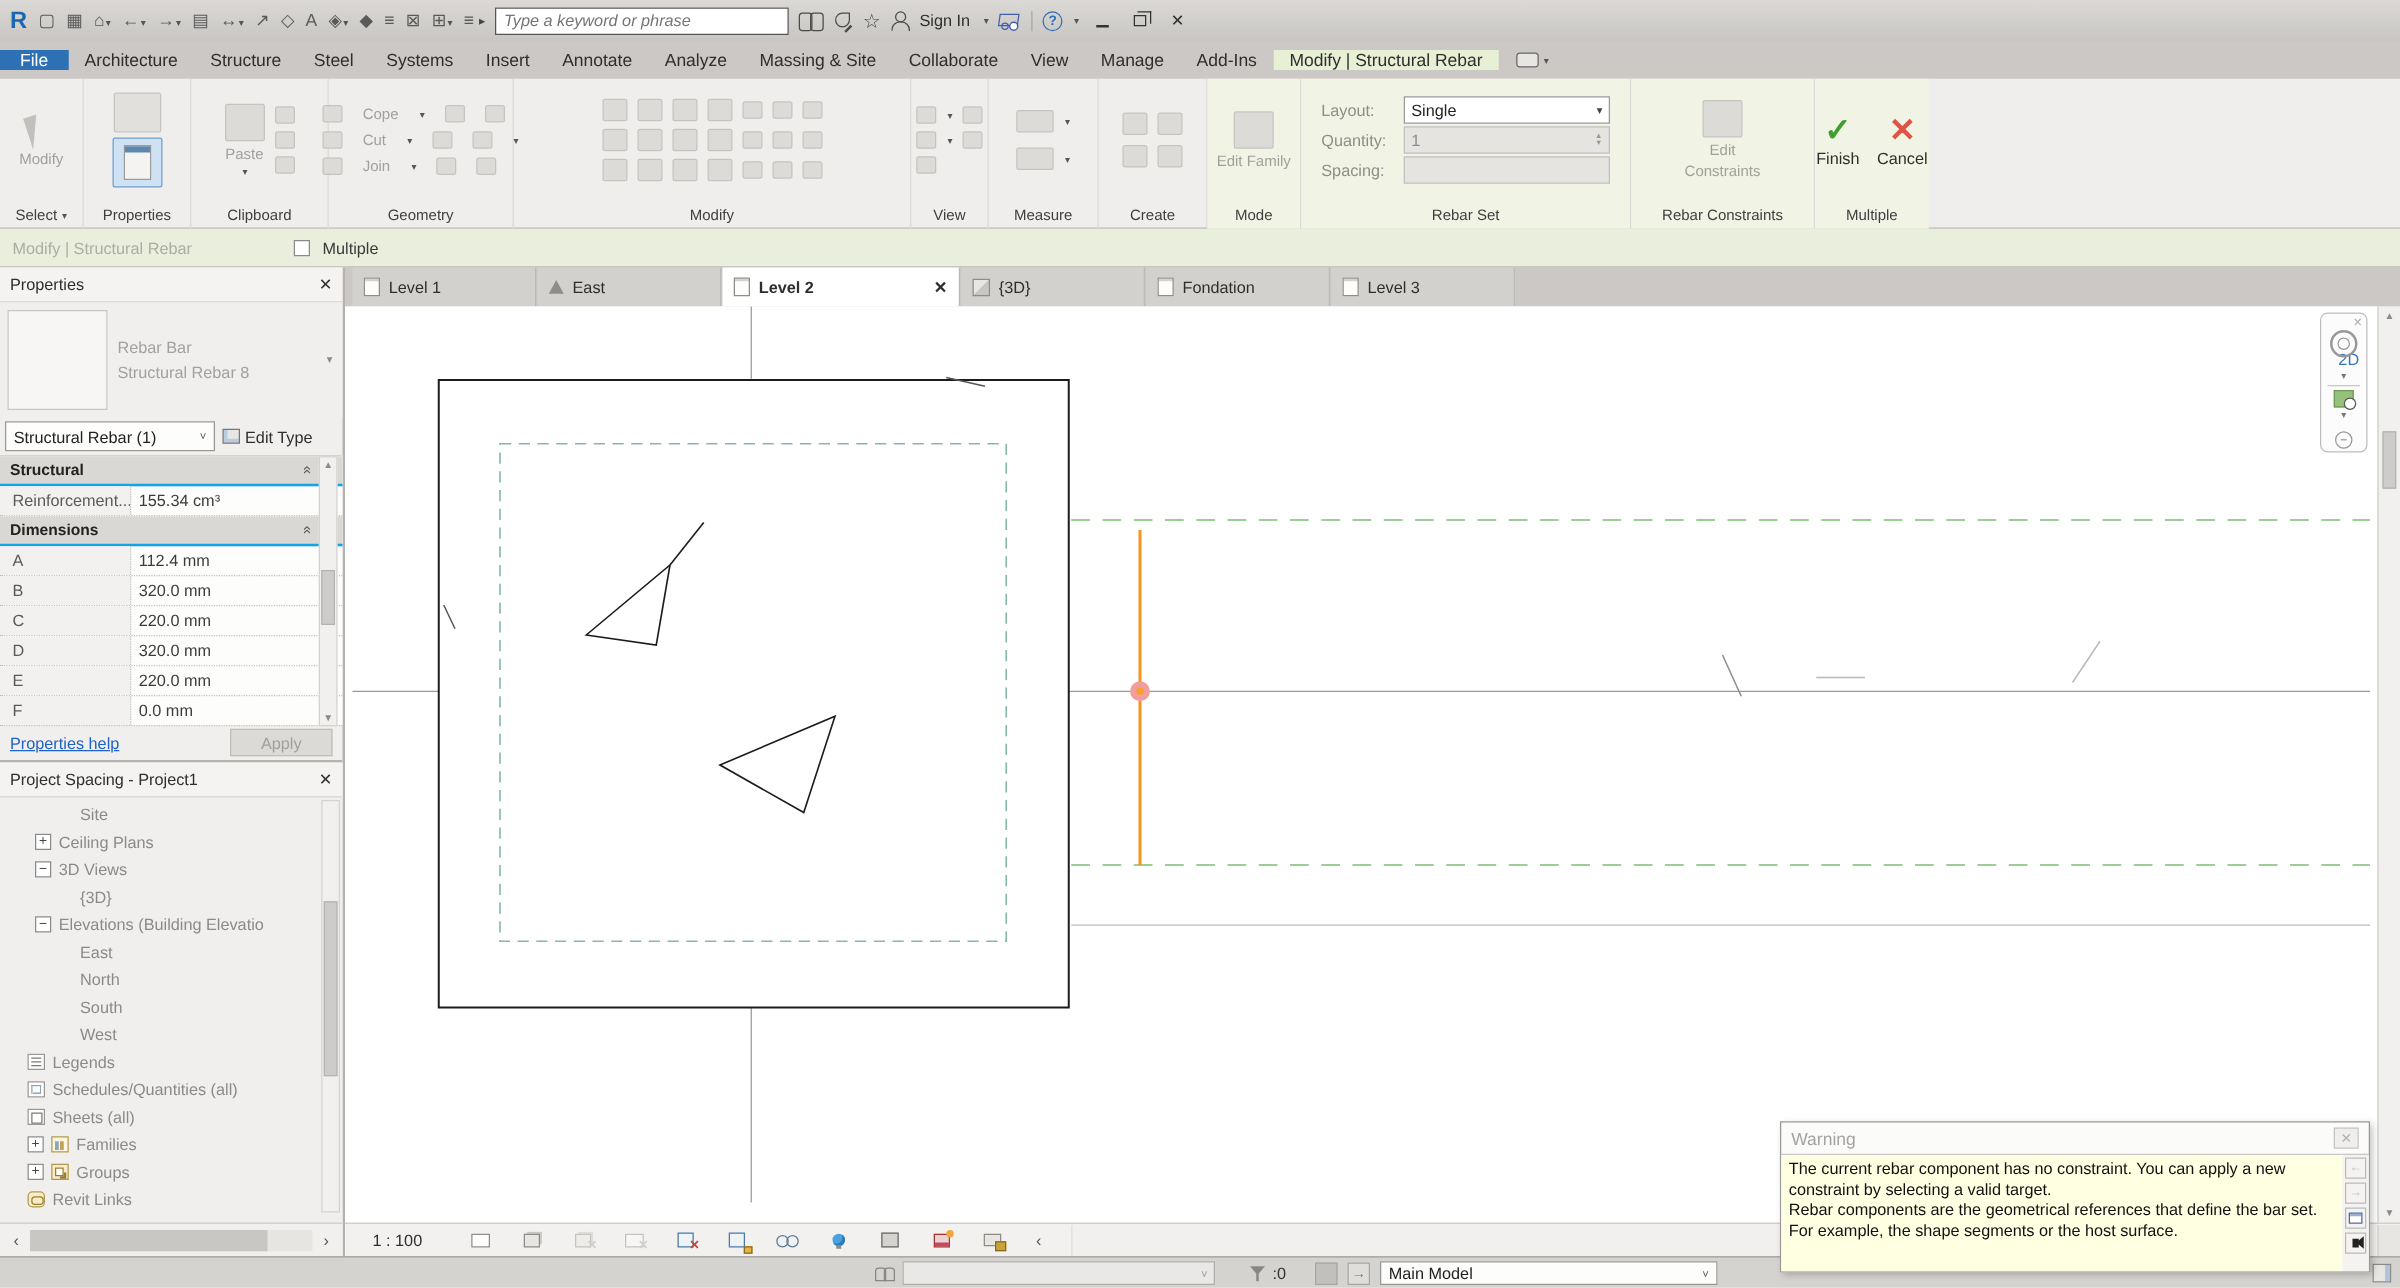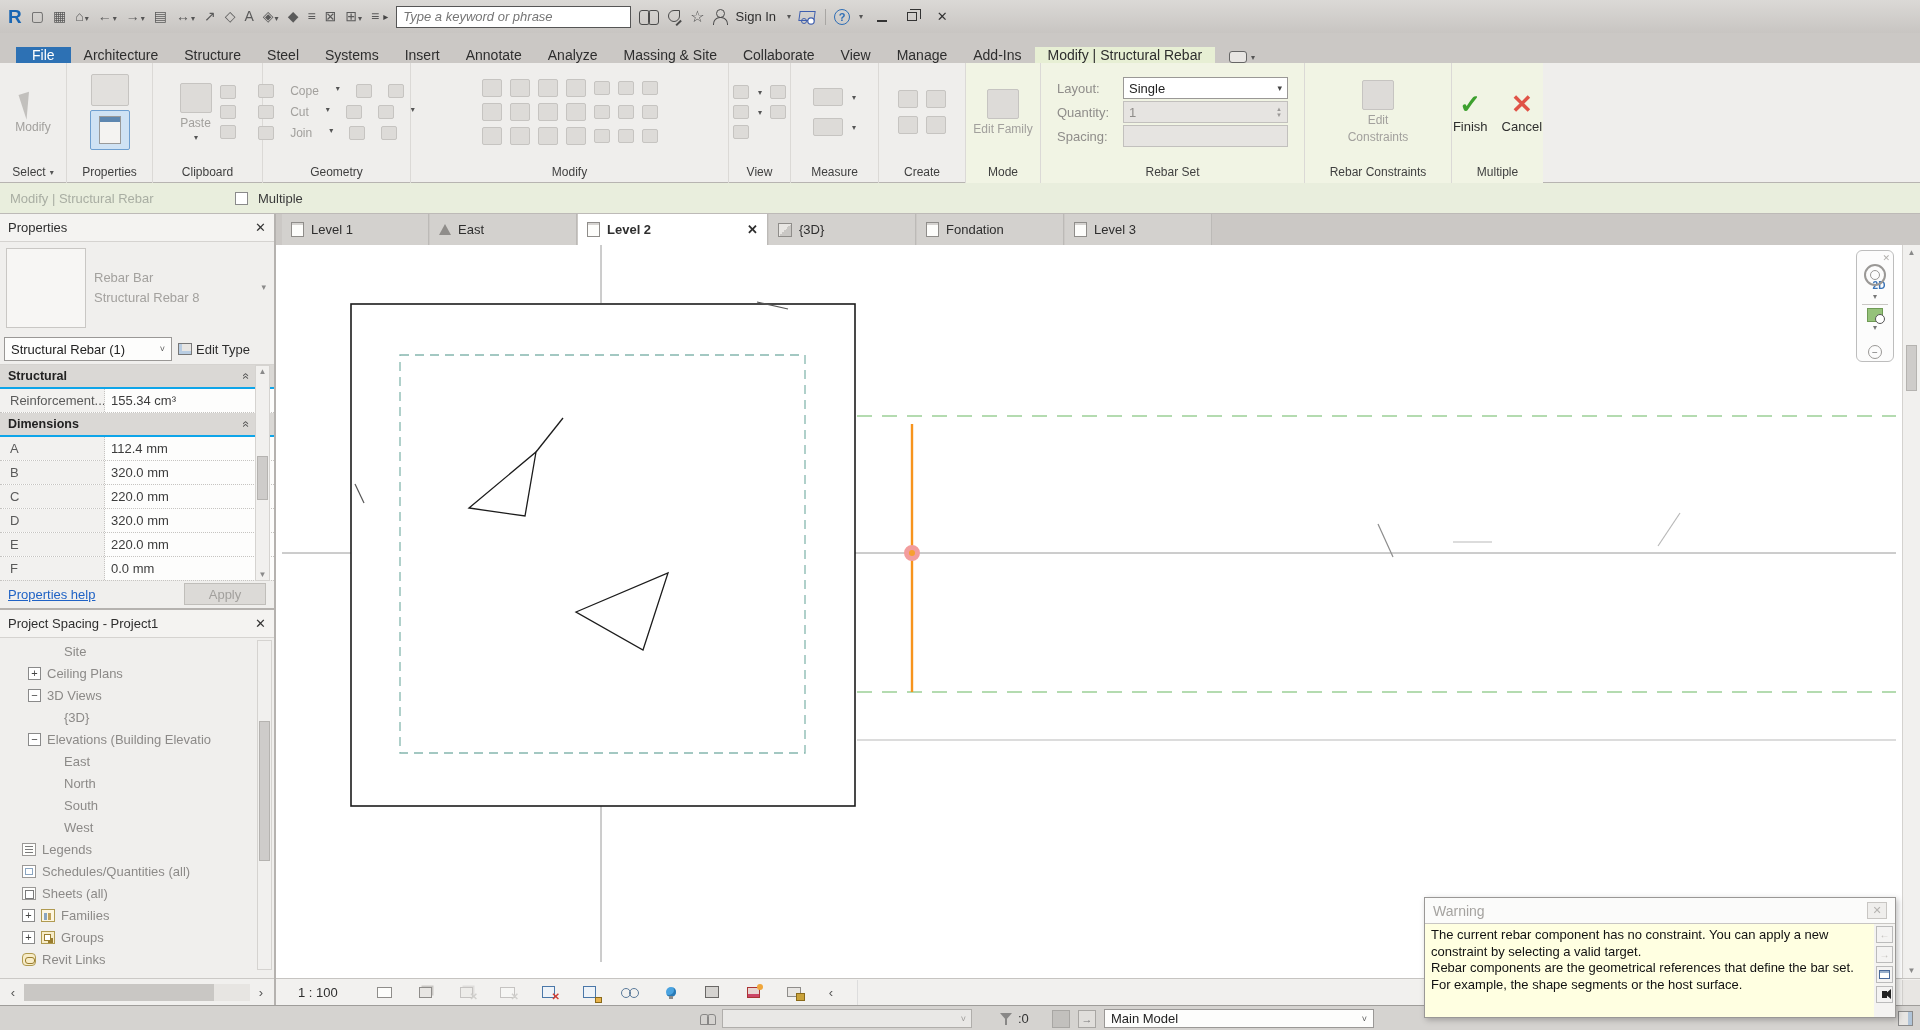--- a/index.html
+++ b/index.html
@@ -33,21 +33,21 @@
 .ico-cart::before{content:"";position:absolute;left:0;top:1px;width:14px;height:8px;border:1.6px solid #3f5fae;transform:skewX(-8deg)}
 .ico-cart::after{content:"";position:absolute;left:2px;bottom:0;width:4px;height:4px;border:1.4px solid #3f5fae;border-radius:50%;box-shadow:7px 0 0 -0.4px #fff,7px 0 0 0.8px #3f5fae}
 .vsep{width:1px;height:16px;background:#a8a6a3}
 .helpcirc{width:16px;height:16px;border:1.6px solid #2e6db5;border-radius:50%;color:#2e6db5;font-weight:bold;font-size:11px;display:flex;align-items:center;justify-content:center}
 .winbtn{width:22px;height:18px;display:flex;align-items:center;justify-content:center;color:#333;font-size:13px}
 .winmin{width:10px;height:2px;background:#333;margin-top:8px}
 .winrest{width:10px;height:9px;border:1.5px solid #333;position:relative}
 .winrest::before{content:"";position:absolute;left:2px;top:-4px;width:10px;height:9px;border:1.5px solid #333;border-bottom:none;border-left:none}
 
 
-.tabrow{height:30px;background:#cbc8c5;display:flex;align-items:flex-end;padding-left:16px;font-size:14px}
+.tabrow{height:30px;background:#cbc8c5;display:flex;align-items:center;padding-left:0;font-size:14px}
 .rtab{display:flex;align-items:center;padding:0 13px;color:#2e2e2e;white-space:nowrap}
 .rtab.file{background:#2d71b4;color:#fff;padding:0 16px}
 .rtab.ctx{background:#e7efd4}
 .tabtoggle{display:flex;align-items:center;gap:3px;margin-left:14px}
 .tabtoggle .box{width:18px;height:12px;border:1.3px solid #666;border-radius:3px;background:#e8e6e3}
 
 
 .ribbon{height:120px;background:#efeeec;display:flex;border-bottom:1px solid #b7b4b1}
 .panel{display:flex;flex-direction:column;border-right:1px solid #dbd9d6;height:120px}
 .panel.green{background:#f1f4e4}
@@ -55,21 +55,21 @@
 .plabel{height:22px;display:flex;align-items:center;justify-content:center;font-size:12px;color:#3f3f3f;gap:3px}
 .ri{background:#dddbd8;border:1px solid #c6c4c1;border-radius:2px}
 .ri16{width:16px;height:14px}.ri20{width:20px;height:18px}.ri30{width:32px;height:30px}
 .cursor-arrow{width:0;height:0;border-left:11px solid #c2c0bd;border-right:11px solid transparent;border-bottom:26px solid transparent;transform:rotate(-18deg)}
 .bigbtn{display:flex;flex-direction:column;align-items:center;gap:3px;font-size:12px;color:#a2a09d}
 .propbtns{display:flex;flex-direction:column;gap:4px;align-items:center}
 .propbtn1{width:38px;height:32px;border:1px solid #c6c4c1;background:#e2e0dd;border-radius:2px}
 .propbtn2{width:40px;height:40px;border:1px solid #6f9fd0;background:#cfe2f4;border-radius:2px;display:flex;align-items:center;justify-content:center}
 .propbtn2 .inner{width:22px;height:28px;background:#f4f3f1;border:1px solid #9a9a9a;box-shadow:inset 0 5px 0 #5e87b0}
 .geo-rows{display:flex;flex-direction:column;gap:7px}
-.georow{display:flex;gap:16px;font-size:12px;color:#a2a09d}
+.georow{display:flex;align-items:center;gap:16px;font-size:12px;color:#a2a09d}
 .mod-grid{display:flex;flex-direction:column;gap:6px}
 .modrow{display:flex;gap:8px;align-items:center}
 .fieldrow{display:flex;align-items:center;gap:6px;margin:2px 0}
 .flabel{width:60px;text-align:left;font-size:13px;color:#8f8d8a}
 .combo{width:165px;height:22px;background:#fff;border:1px solid #9a9896;display:flex;align-items:center;padding:0 5px;font-size:13px;color:#222;position:relative}
 .combo .cw{margin-left:auto;font-size:9px;color:#444}
 .fdis{width:165px;height:22px;background:#e6e4e1;border:1px solid #c2c0bd;display:flex;align-items:center;padding:0 5px;font-size:13px;color:#8f8d8a;position:relative}
 .spin{margin-left:auto;display:flex;flex-direction:column;font-size:6px;color:#9a9896;line-height:6px}
 .finish{color:#3da02e;font-size:26px;font-weight:bold;line-height:26px}
 .cancel{color:#e05347;font-size:26px;font-weight:bold;line-height:26px}
@@ -146,21 +146,21 @@
 
 
 .canvasrow{flex:1;display:flex}
 .canvas{position:relative;width:1626px;height:733px;background:#fff;overflow:hidden}
 .cv-scroll{width:18px;background:#f1f0ee;border-left:1px solid #d4d2cf;position:relative}
 .cv-scroll .sarr{left:2px}
 .navbar{position:absolute;right:8px;top:5px;width:38px;height:112px;border:1px solid #bdbdbd;border-radius:6px;background:rgba(252,252,252,.92);display:flex;flex-direction:column;align-items:center;padding:2px 0;gap:1px}
 .nb-x{align-self:flex-end;margin-right:3px;font-size:9px;color:#b0aeab}
 .wheel{width:22px;height:22px;border:2px solid #9a9896;border-radius:50%;position:relative}
 .wheel::before{content:"";position:absolute;inset:4px;border:1.4px solid #9a9896;border-radius:50%}
-.wheel2d{font-size:10px;font-weight:bold;color:#3a74b8;margin-top:-7px;margin-left:8px}
+.wheel2d{font-size:13px;font-weight:normal;color:#3a74b8;margin-top:-7px;margin-left:8px}
 .nb-caret{font-size:8px;color:#777}
 .nb-div{width:26px;height:1px;background:#c9c7c4;margin:2px 0}
 .zoomreg{width:16px;height:14px;background:#95c27a;border:1px solid #6f9a55;position:relative}
 .zoomreg::after{content:"";position:absolute;right:-3px;bottom:-3px;width:8px;height:8px;border:1.6px solid #555;border-radius:50%;background:#fff}
 .nb-minus{width:14px;height:14px;border:1.3px solid #9a9896;border-radius:50%;display:flex;align-items:center;justify-content:center;font-size:10px;color:#777;margin-top:auto}
 
 
 .viewbar{height:27px;background:#f2f1ef;border-top:1px solid #c6c4c1;display:flex;align-items:center;padding-left:22px;gap:20px}
 .scale{font-size:13px;color:#2e2e2e;margin-right:16px}
 .vb{width:21px;height:18px;position:relative;display:flex;align-items:center;justify-content:center}

